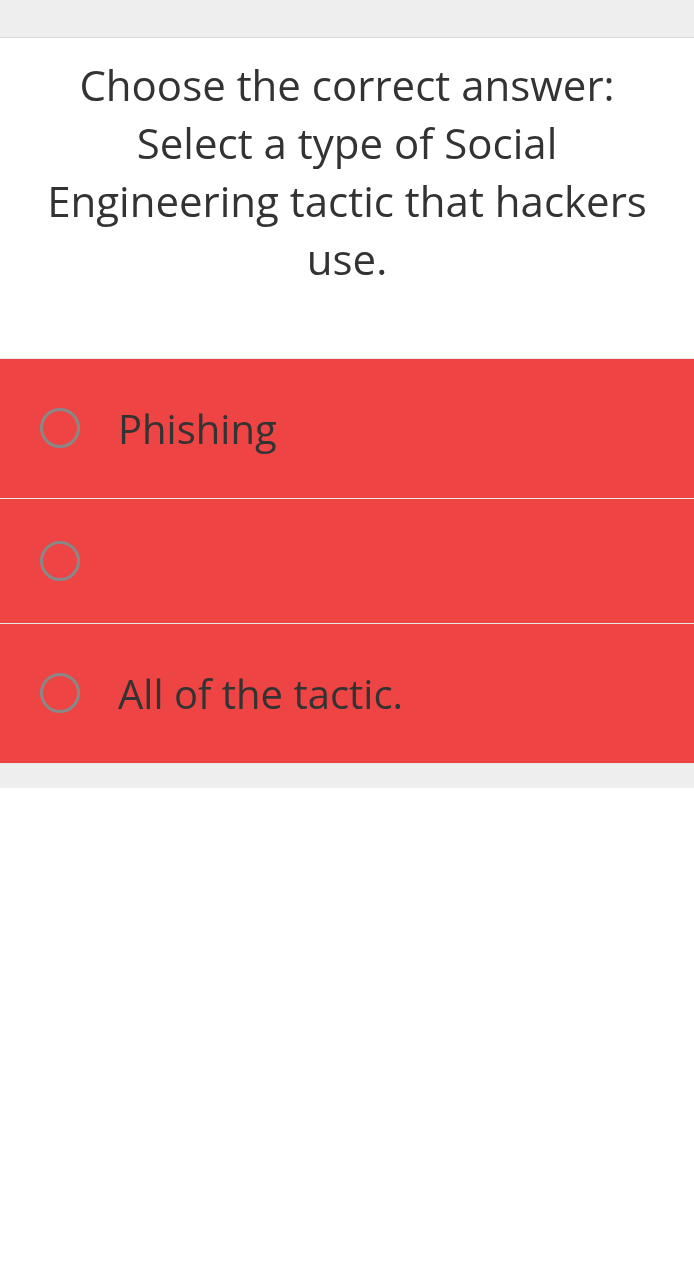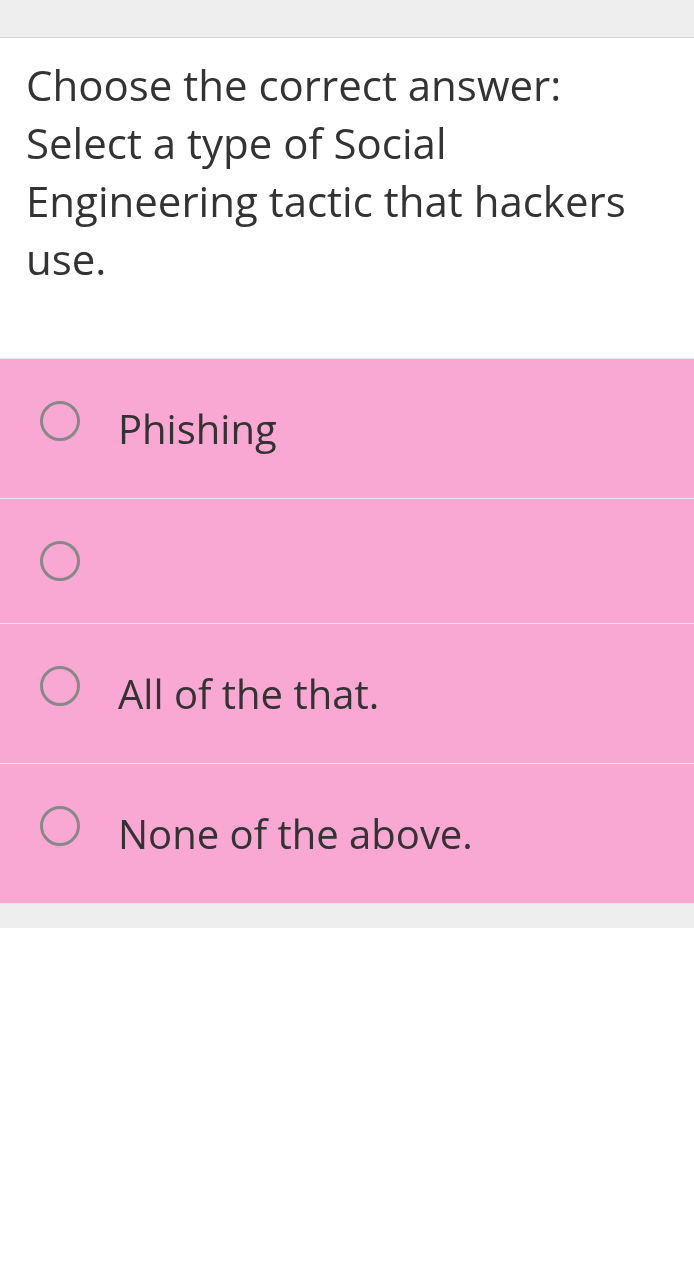--- a/index.html
+++ b/index.html
@@ -14,36 +14,38 @@
       color: #333;
     }
     .top-bar {
       height: 38px;
       background: #eeeeee;
       border-bottom: 1px solid #d8d8d8;
     }
     .question-block {
       padding: 18px 26px 70px 26px;
       background: #ffffff;
+      text-align: center;
     }
     .question-text {
       font-size: 42px;
       line-height: 1.38;
       color: #333333;
       font-weight: 400;
     }
     .options-container {
       background: #ffffff;
     }
     .option-row {
       display: flex;
+      align-items: center;
       padding: 42px 26px 42px 40px;
       border-top: 1px solid #e8e8e8;
       cursor: pointer;
-      background: #f9a8d4;
+      background: #ef4444;
     }
     .option-row:last-child {
       border-bottom: 1px solid #e8e8e8;
     }
     .radio-circle {
       width: 40px;
       height: 40px;
       border: 3px solid #888888;
       border-radius: 50%;
       flex-shrink: 0;
@@ -75,23 +77,19 @@
     <div class="option-label">Phishing</div>
   </div>
 
 
   <div class="option-row">
     <div class="radio-circle"></div>
   </div>
 
   <div class="option-row">
     <div class="radio-circle"></div>
-    <div class="option-label">All of the that.</div>
+    <div class="option-label">All of the tactic.</div>
   </div>
 
-  <div class="option-row">
-    <div class="radio-circle"></div>
-    <div class="option-label">None of the above.</div>
-  </div>
 
 </div>
 
 <div class="bottom-bar"></div>
 
 </body></html>

